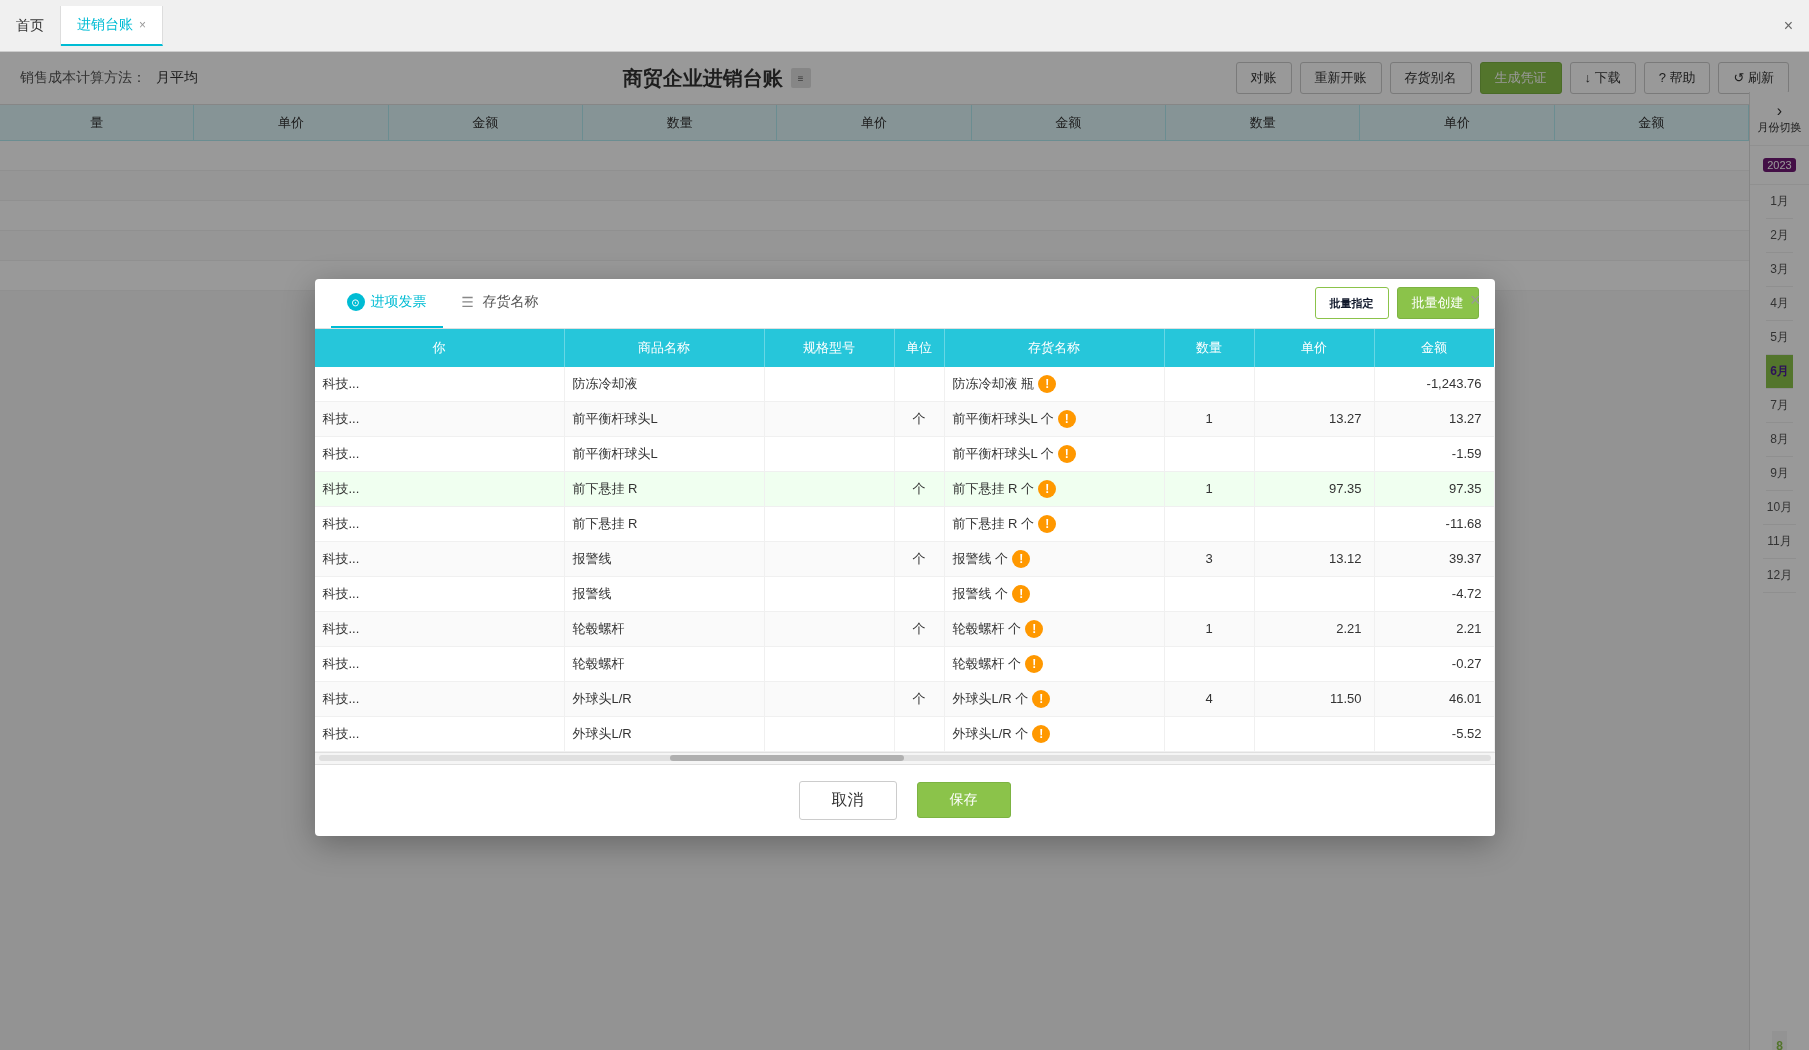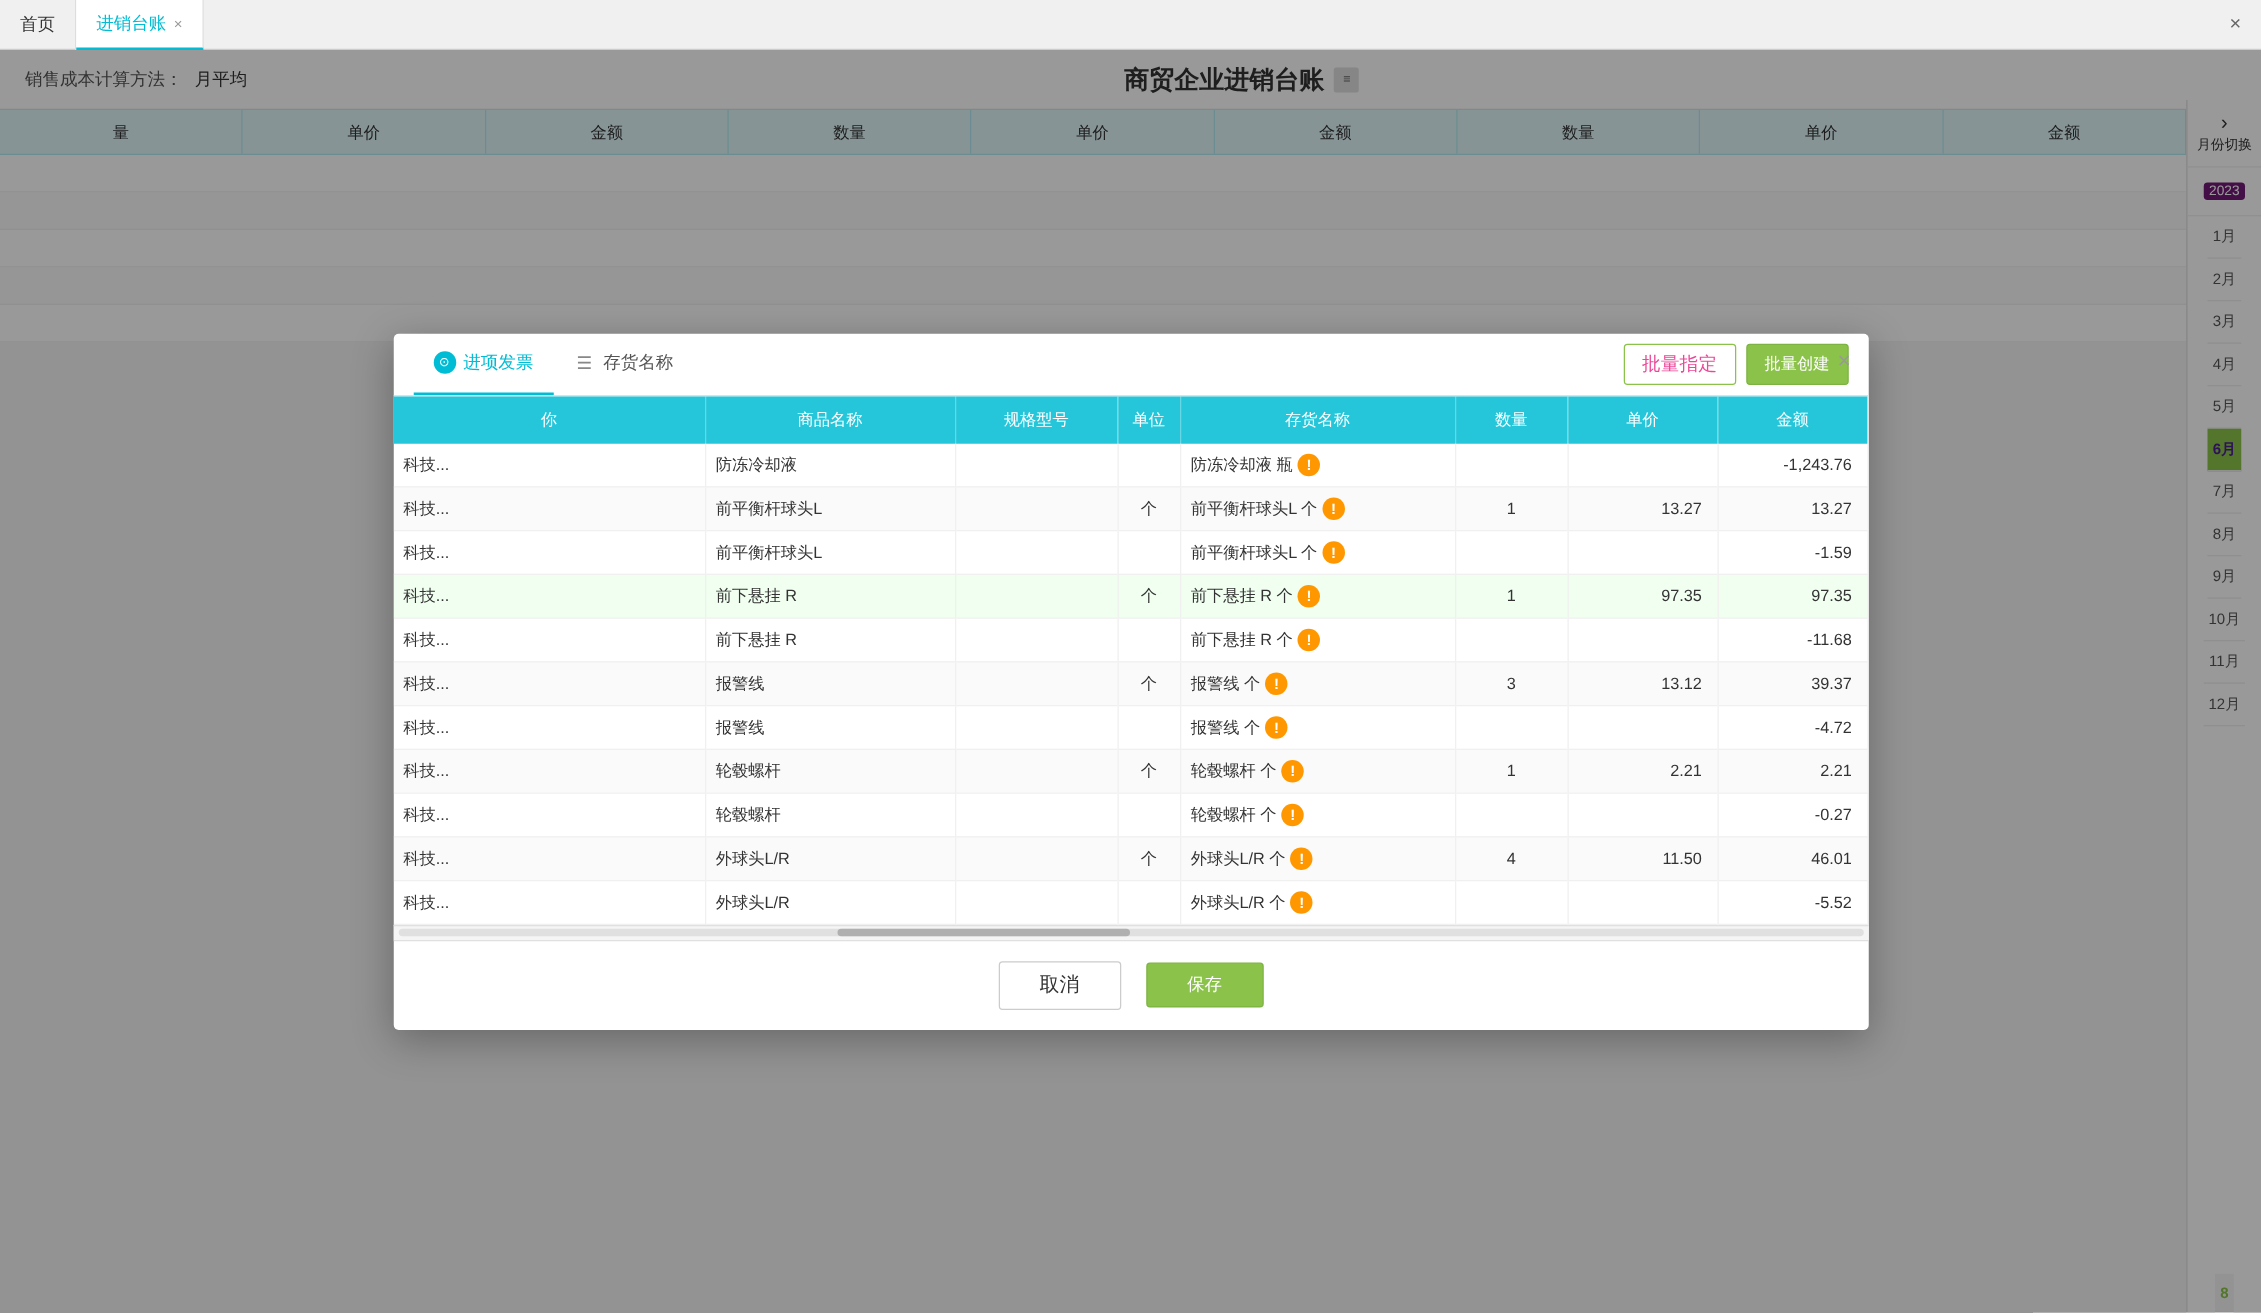--- a/index.html
+++ b/index.html
@@ -2,21 +2,21 @@
 <html><head>
   <meta charset="utf-8">
   <style>
     * { box-sizing: border-box; margin: 0; padding: 0; font-family: 'Microsoft YaHei', Arial, sans-serif; }
     body { background: #d0d0d0; width: 1809px; height: 1050px; overflow: hidden; position: relative; }
 
     
     .top-nav {
       display: flex;
       align-items: center;
-      height: 40px;
+      height: 52px;
       background: #f0f0f0;
       border-bottom: 1px solid #ccc;
       padding: 0;
     }
     .nav-tab {
       display: flex;
       align-items: center;
       padding: 0 16px;
       height: 40px;
       font-size: 14px;
@@ -184,25 +184,26 @@
       font-size: 14px;
     }
     .modal-header-actions {
       margin-left: auto;
       display: flex;
       gap: 8px;
     }
     .btn-batch-assign {
       background: white;
       border: 1px solid #8bc34a;
-      color: #ec4899;
+      color: #0f172a;
       padding: 6px 14px;
       border-radius: 3px;
-      font-size: 15px;
-      cursor: pointer;
+      font-size: 11px;
+      cursor: pointer;
+      font-weight: bold;
     }
     .btn-batch-create {
       background: #8bc34a;
       border: 1px solid #7cb342;
       color: white;
       padding: 6px 14px;
       border-radius: 3px;
       font-size: 13px;
       cursor: pointer;
     }
@@ -387,20 +388,29 @@
 <div class="main-area">
 
   <div class="toolbar">
     <div class="toolbar-left">
       <span>销售成本计算方法：</span>
       <span style="margin-left:6px; color:#333; font-weight:500;text-align:right;">月平均</span>
     </div>
     <div class="toolbar-center">
       <span>商贸企业进销台账</span>
       <span class="doc-icon">≡</span>
+    </div>
+    <div class="toolbar-right">
+      <button class="btn btn-outline">对账</button>
+      <button class="btn btn-outline">重新开账</button>
+      <button class="btn btn-outline">存货别名</button>
+      <button class="btn btn-primary">生成凭证</button>
+      <button class="btn btn-outline">↓ 下载</button>
+      <button class="btn btn-outline">? 帮助</button>
+      <button class="btn btn-outline">↺ 刷新</button>
     </div>
   </div>
 
   <div class="bg-table" style="margin-right:60px;">
     <div class="bg-subheader">
       <div class="bg-subheader-cell">
           <span>量</span>
         </div>
       <div class="bg-subheader-cell">
           <span>单价</span>

